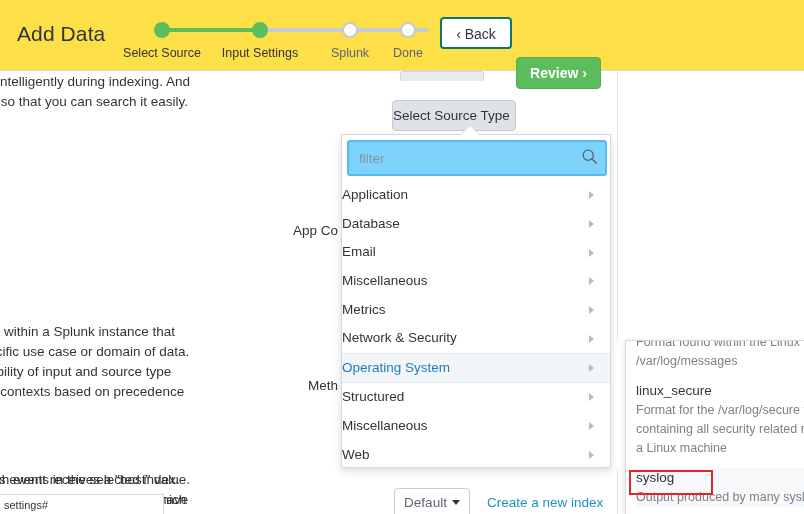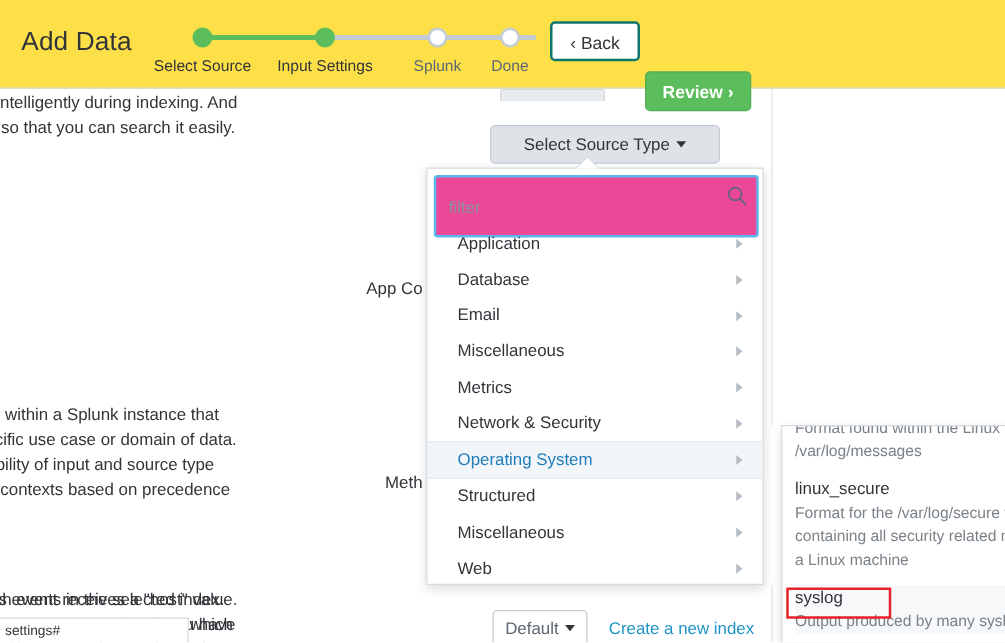--- a/index.html
+++ b/index.html
@@ -139,28 +139,28 @@
     margin-top: 18px;
   }
   .lbl-appcontext { left: 293px; top: 205px; }
   .lbl-method   { left: 308px; top: 360px; }
   .lbl-index    { left: 340px; top: 495px; }
 
   
   .select-source-type {
     position: absolute;
     left: 392px; top: 100px;
-    width: 184px; height: 31px;
+    width: 124px; height: 31px;
     background: #dfe3e8;
     border: 1px solid #c3cbd4;
     border-radius: 4px;
     font-size: 13.5px;
     color: #33343a;
     line-height: 29px;
-    text-align: center;
+    text-align: left;
     cursor: pointer;
   }
   .caret-down {
     display: inline-block;
     margin-left: 5px;
     border-left: 4px solid transparent;
     border-right: 4px solid transparent;
     border-top: 5px solid #33343a;
     vertical-align: middle;
     position: relative;
@@ -196,24 +196,24 @@
     border-bottom: 9px solid #fff;
     filter: drop-shadow(0 -1px 0 #d5d9dd);
     z-index: 3;
   }
   .filter-wrap {
     position: absolute;
     left: 5px; top: 5px;
     width: 260px; height: 34px;
   }
   .filter-input {
-    width: 260px; height: 50px;
+    width: 260px; height: 36px;
     border: 2px solid #5bb8ef;
     border-radius: 3px;
-    background: #ec4899;
+    background: #7dd3fc;
     padding: 0 30px 0 10px;
     font-size: 13.5px;
     color: #33343a;
     font-family: "Liberation Sans", sans-serif;
     outline: none;
   }
   .filter-input::placeholder { color: #8b9299; }
   .search-icon {
     position: absolute;
     right: 9px; top: 8px;
@@ -224,21 +224,20 @@
   .menu-list {
     position: absolute;
     left: 0; top: 44px;
     width: 268px;
     padding-top: 2px;
   }
   .menu-item {
     position: relative;
     height: 28.7px;
     line-height: 28.7px;
-    padding-left: 24px;
     font-size: 13.5px;
     color: #33343a;
     cursor: pointer;
     white-space: nowrap;
   }
   .menu-item.selected {
     background: #f2f6f9;
     color: #1e7dbb;
     border-top: 1px solid #e4e9ee;
     border-bottom: 1px solid #e4e9ee;
@@ -329,21 +328,21 @@
     position: absolute;
     left: 617px; top: 468px;
     width: 1px; height: 46px;
     background: #e1e4e8;
   }
 
   
   .status-url {
     position: absolute;
     left: -1px; top: 494px;
-    width: 152px; height: 21px;
+    width: 165px; height: 21px;
     background: #fff;
     border: 1px solid #d5d9dd;
     border-left: none; border-bottom: none;
     font-size: 11px;
     color: #33343a;
     line-height: 21px;
     padding-left: 5px;
     overflow: hidden;
     white-space: nowrap;
   }

